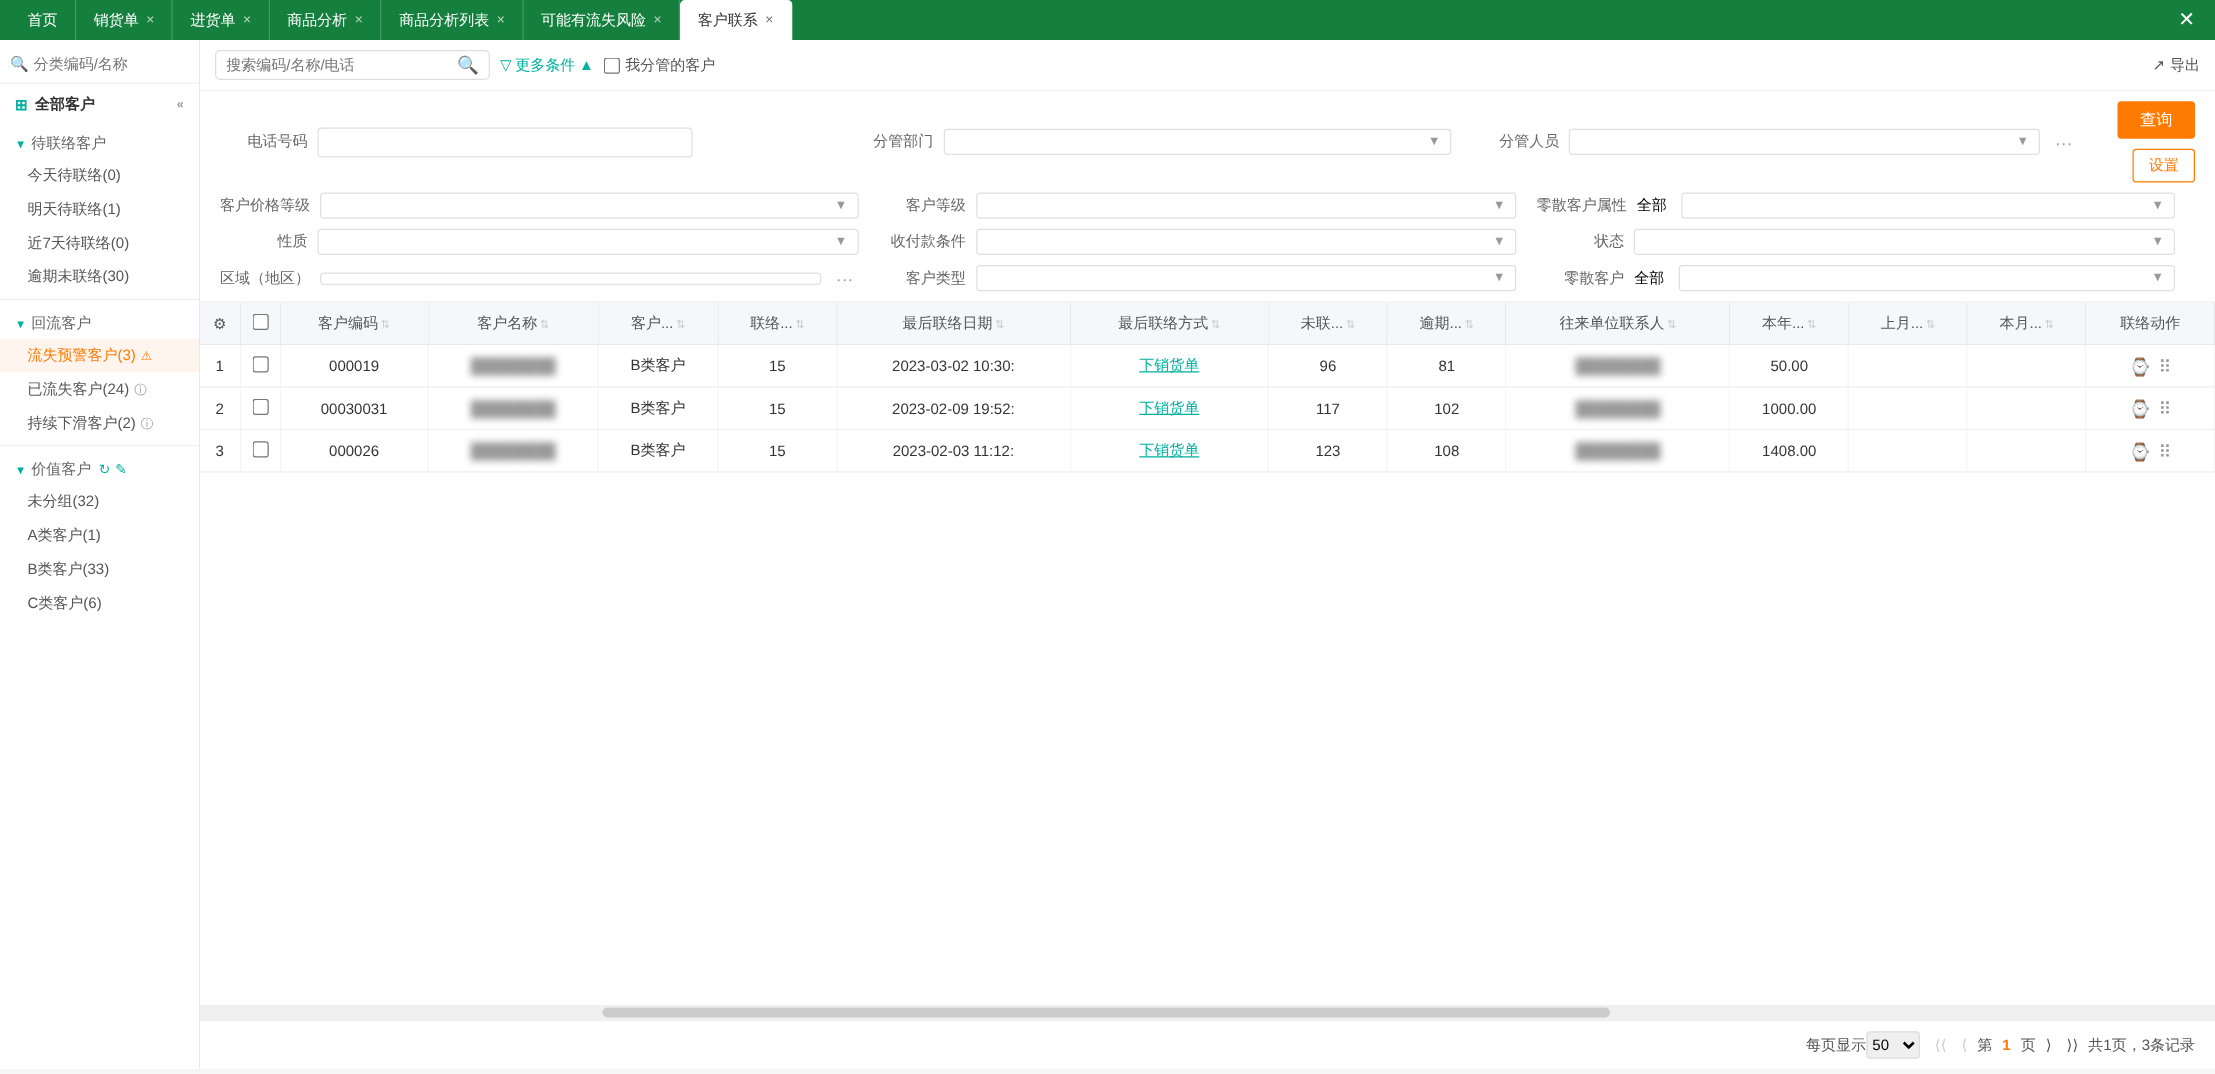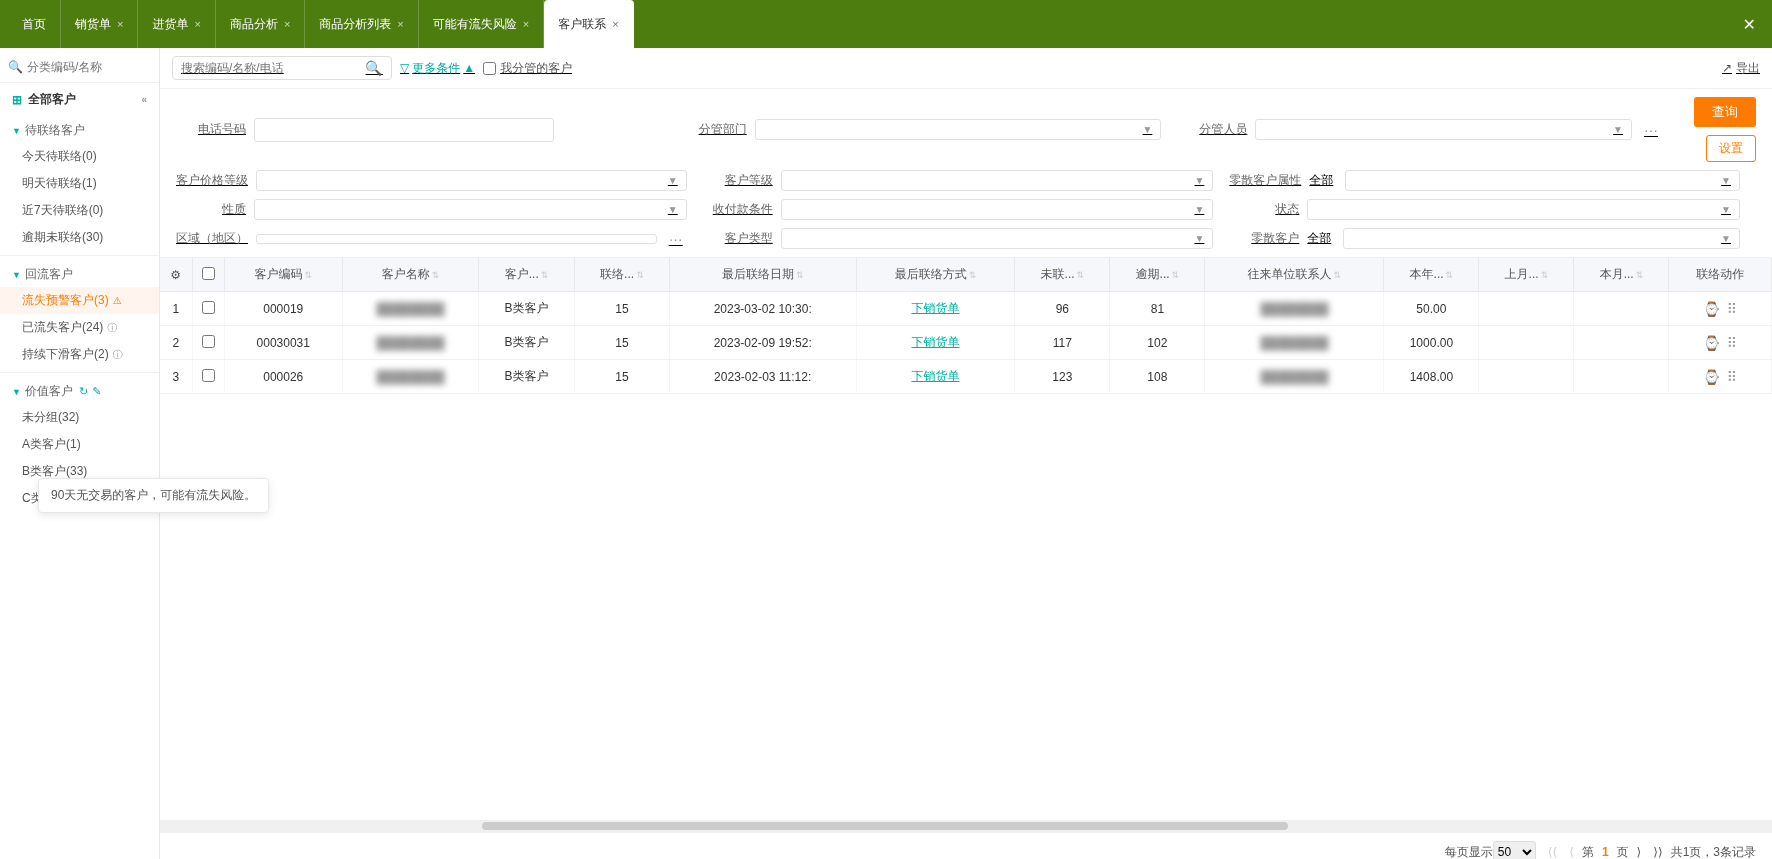--- a/index.html
+++ b/index.html
@@ -2,22 +2,22 @@
 <html><head>
   <meta charset="utf-8">
   <style>
     * { box-sizing: border-box; margin: 0; padding: 0; font-family: "Microsoft YaHei", "PingFang SC", sans-serif; font-size: 12px; }
     body { background: #f5f5f5; overflow: hidden; }
 
     
     .top-tabs {
       display: flex;
       align-items: center;
-      background: #4d7c0f;
-      height: 48px;
+      background: #15803d;
+      height: 32px;
       padding: 0 8px;
     }
     .top-tab {
       display: flex;
       align-items: center;
       padding: 0 14px;
       height: 100%;
       color: #fff;
       cursor: pointer;
       font-size: 13px;
@@ -140,21 +140,20 @@
     }
 
     
     .search-bar {
       display: flex;
       align-items: center;
       padding: 8px 12px;
       border-bottom: 1px solid #f0f0f0;
       background: #fff;
       gap: 8px;
-      text-decoration: underline;
     }
     .search-input-wrapper {
       display: flex;
       align-items: center;
       border: 1px solid #ddd;
       border-radius: 4px;
       padding: 3px 8px;
       width: 220px;
     }
     .search-input-wrapper input {
@@ -209,21 +208,20 @@
       margin-bottom: 8px;
       gap: 0;
     }
     .filter-row:last-child { margin-bottom: 0; }
     .filter-field {
       display: flex;
       align-items: center;
       flex: 1;
       gap: 8px;
       padding-right: 16px;
-      text-decoration: underline;
     }
     .filter-label {
       color: #666;
       white-space: nowrap;
       min-width: 70px;
       text-align: right;
     }
     .filter-input {
       flex: 1;
       border: 1px solid #e0e0e0;
@@ -472,23 +470,20 @@
     <div class="sidebar-item">
       <span>A类客户(1)</span>
     </div>
     <div class="sidebar-item">
       <span>B类客户(33)</span>
     </div>
     <div class="sidebar-item">
       <span>C类客户(6)</span>
     </div>
 
-    <div class="tooltip-box">
-      <span>90天无交易的客户，可能有流失风险。</span>
-    </div>
   </div>
 
   <div class="content">
 
     <div class="search-bar">
       <div class="search-input-wrapper">
         <input type="text" style="width: 160px;" placeholder="搜索编码/名称/电话">
         <button class="search-go-btn">🔍</button>
       </div>
       <button class="filter-btn">

